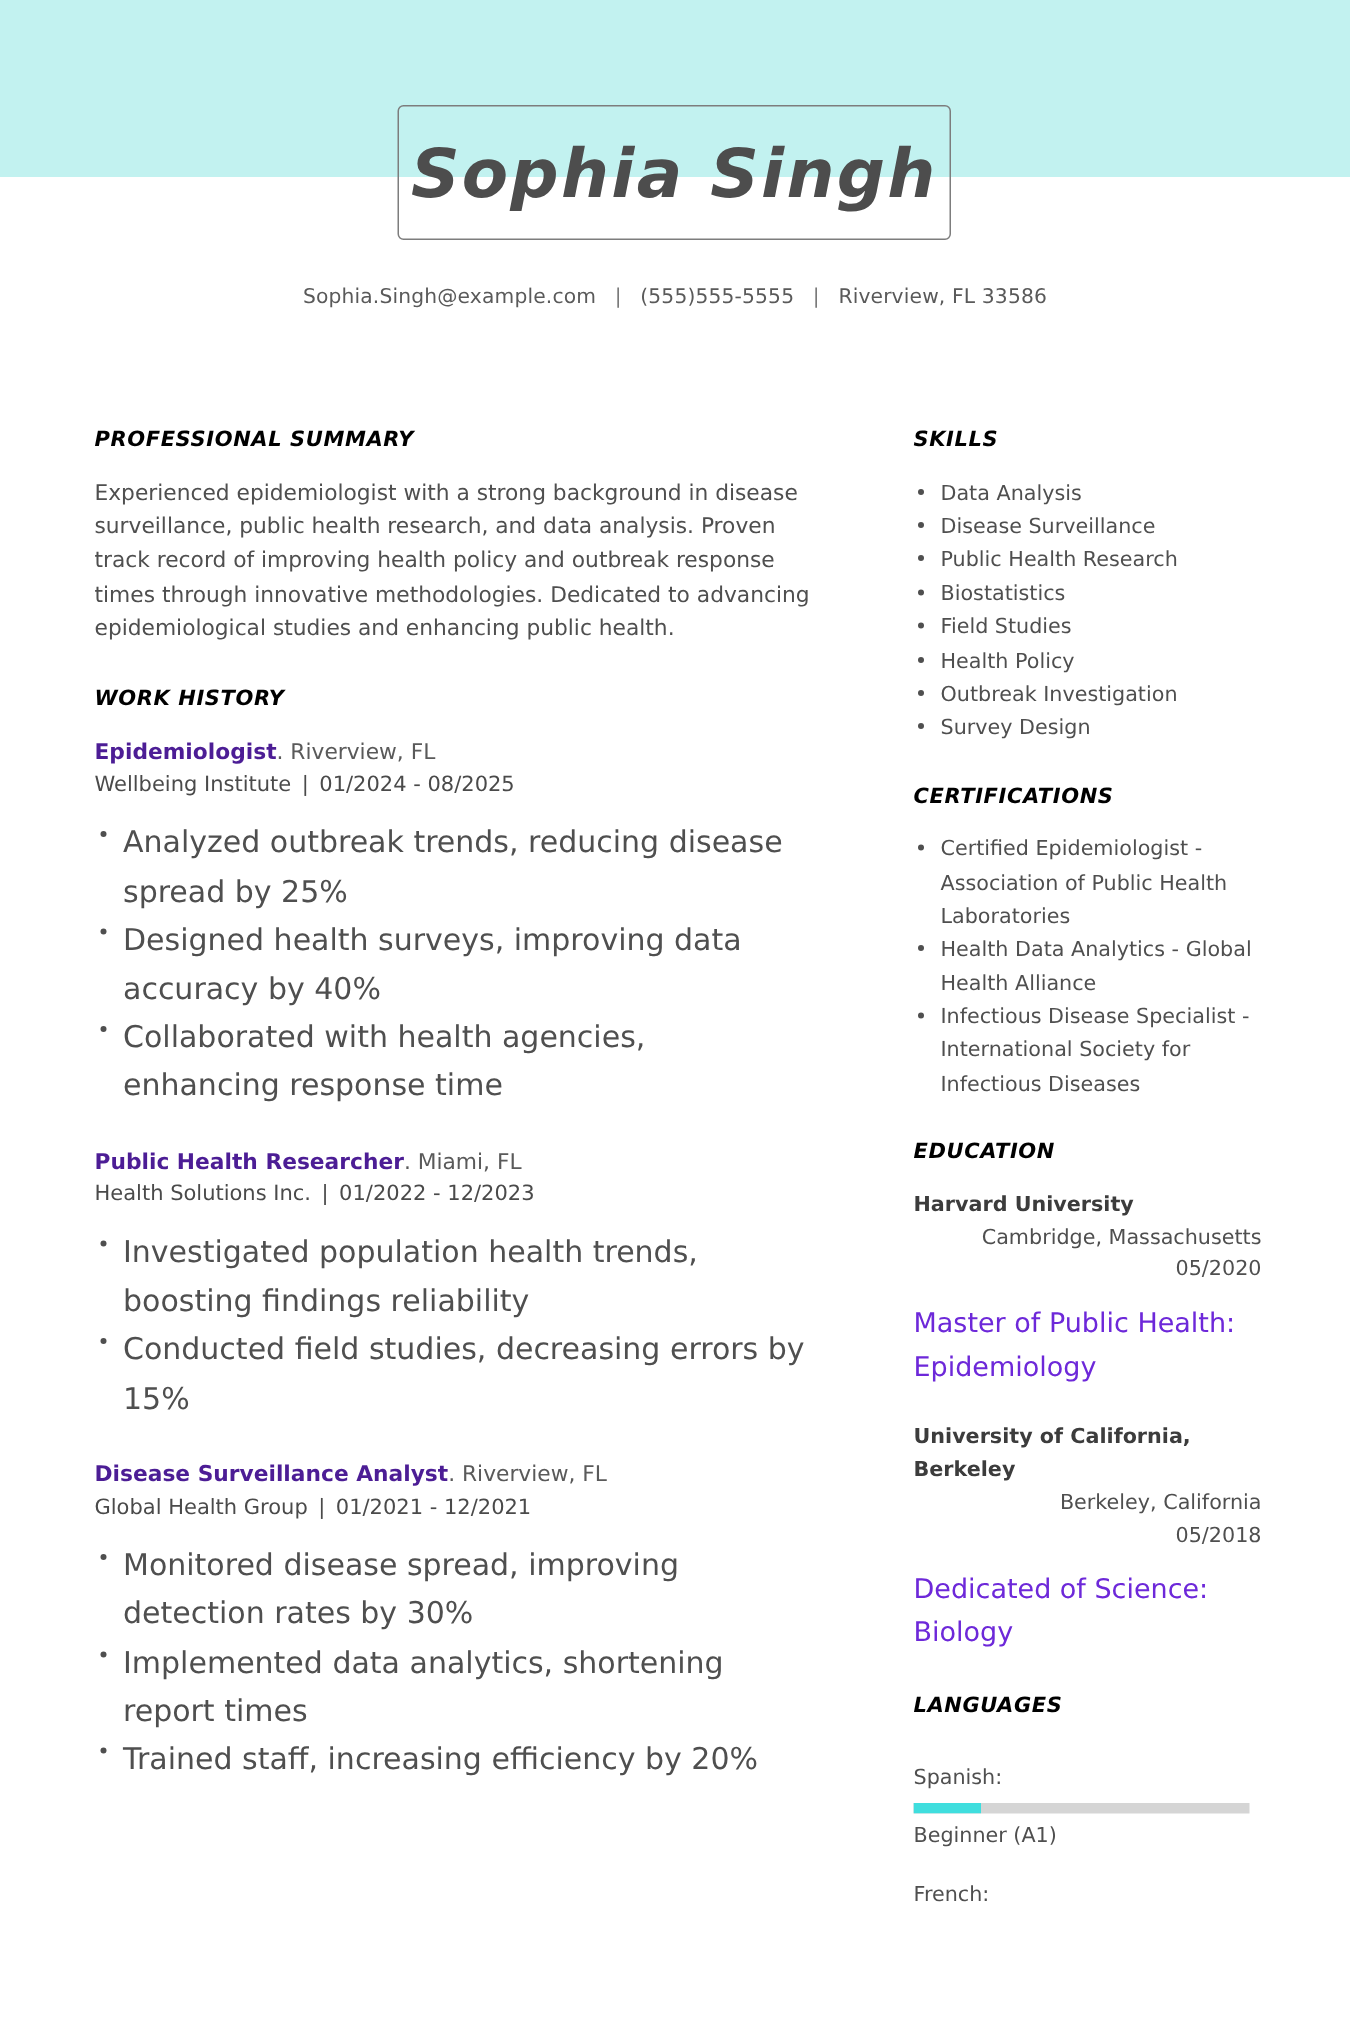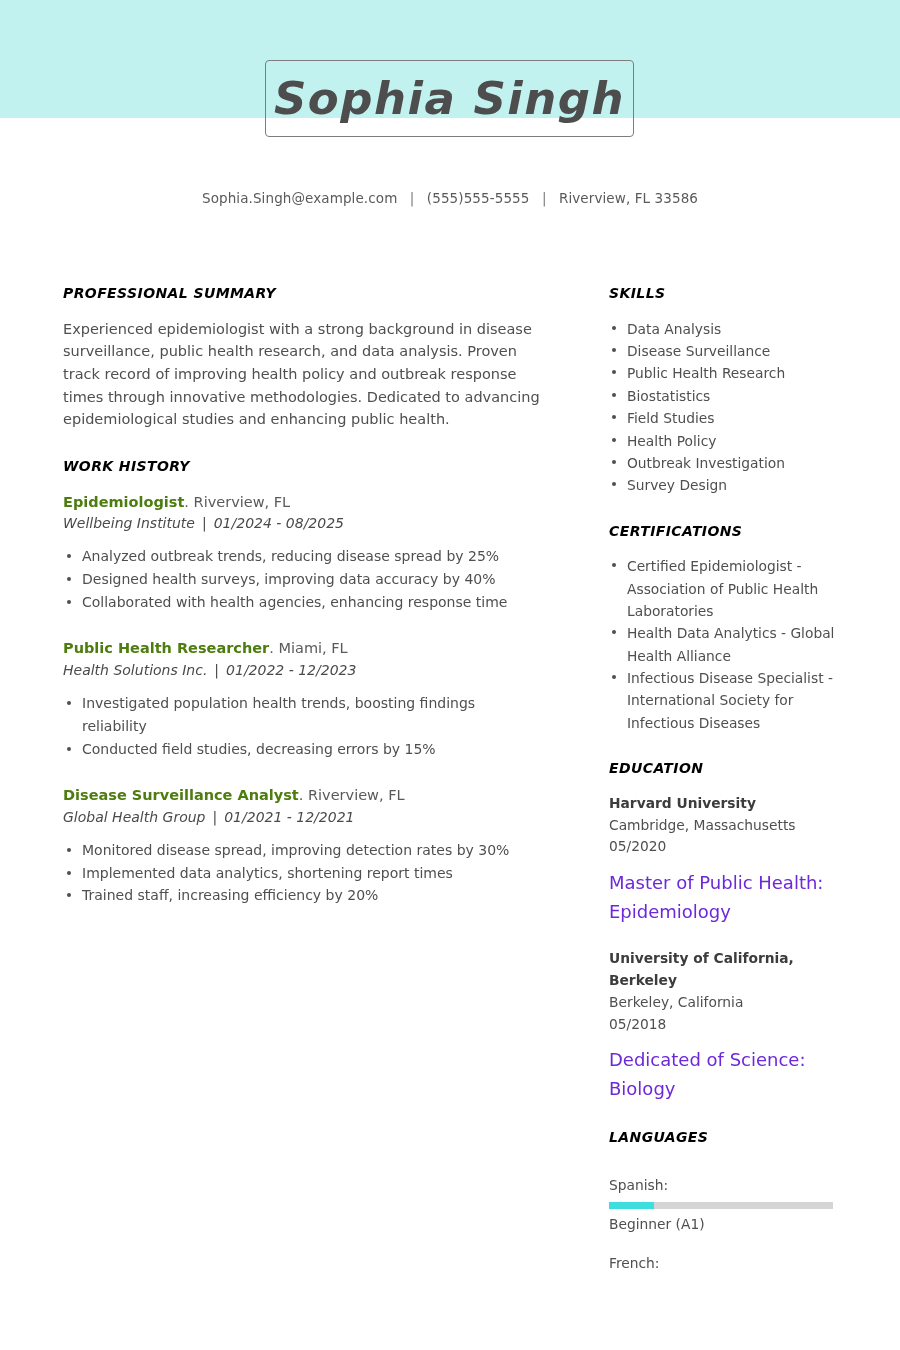--- a/index.html
+++ b/index.html
@@ -19,24 +19,24 @@
   
   .header-band {
     position: absolute;
     top: 0; left: 0;
     width: 900px;
     height: 118px;
     background: #c2f2f0;
   }
   .name-box {
     position: absolute;
-    top: 60px;
+    top: 70px;
     left: 265px;
     width: 369px;
-    height: 77px;
+    height: 90px;
     box-sizing: border-box;
     border: 1.5px solid #7d7d7d;
     border-radius: 4px;
     background: transparent;
     display: flex;
     align-items: center;
     justify-content: center;
     z-index: 3;
     text-align: center;
   }
@@ -108,39 +108,38 @@
   }
 
   
   .job { margin-top: 17px; }
   .job + .job { margin-top: 25px; }
   .job-line1 {
     font-size: 14.5px;
     line-height: 1.5;
     color: #4a4a4a;
   }
-  .job-title { font-weight: bold; color: #4d7c0f; }
+  .job-title { font-weight: bold; color: #4c1d95; }
   .job-location { font-weight: normal; color: #5a5a5a; }
   .job-line2 {
     font-size: 14px;
-    font-style: italic;
     line-height: 1.5;
     color: #4a4a4a;
   }
   .job-line2 .pipe { padding: 0 7px; }
 
   ul.bullets {
     margin: 11px 0 0 0;
     padding: 0;
     list-style: none;
   }
   ul.bullets li {
     position: relative;
     padding-left: 19px;
-    font-size: 14px;
+    font-size: 20px;
     line-height: 1.62;
     color: #4f4f4f;
   }
   ul.bullets li::before {
     content: "";
     position: absolute;
     left: 4px;
     top: 9px;
     width: 4px;
     height: 4px;
@@ -180,20 +179,21 @@
   .edu-school {
     font-size: 13.8px;
     font-weight: bold;
     color: #3c3c3c;
     line-height: 1.58;
   }
   .edu-place, .edu-date {
     font-size: 13.8px;
     color: #4f4f4f;
     line-height: 1.58;
+    text-align: right;
   }
   .edu-degree {
     margin-top: 11px;
     font-size: 18px;
     color: #6d28d9;
     line-height: 1.58;
   }
 
   
   .lang { margin-top: 29px; }

